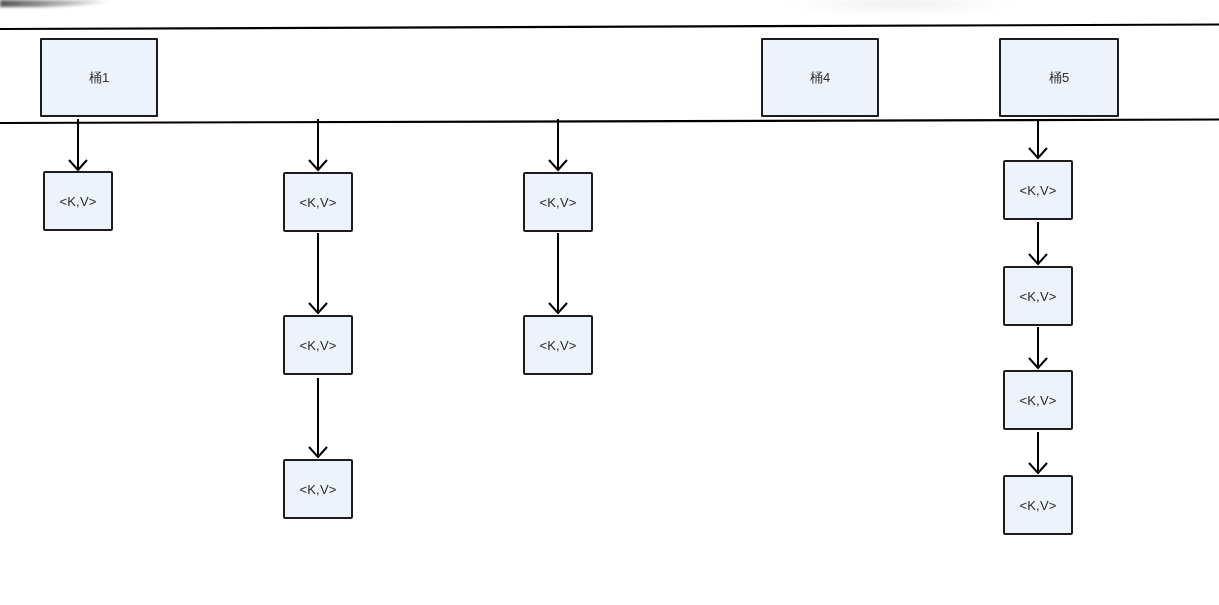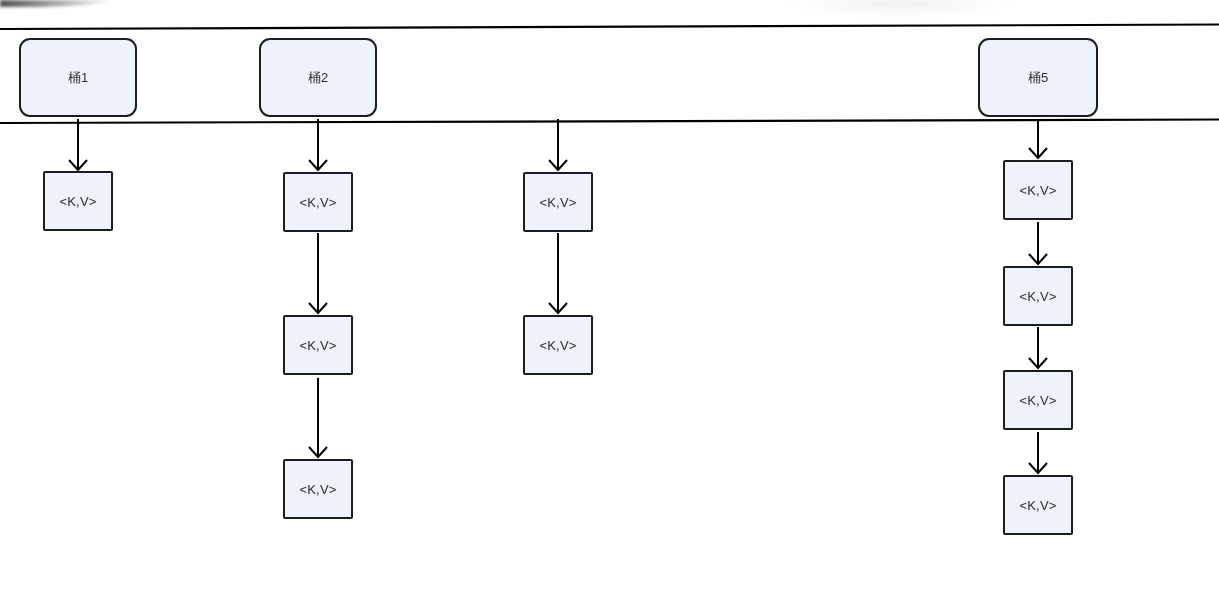--- a/index.html
+++ b/index.html
@@ -16,22 +16,23 @@
     box-sizing:border-box;
     background:#edf2fb;
     border:2px solid #1c1c1c;
     display:flex;align-items:center;justify-content:center;
     color:#2e2e2e;
     font-size:13px;
     z-index:2;
   }
   .bucket{
     width:118px;height:79px;
-    border-radius:11px;
+    border-radius:1px;
     top:38px;
+    margin-left:21px;
   }
   .kv{
     width:70px;height:60px;
     border-radius:2px;
     letter-spacing:.2px;
   }
   .smudge-left{
     position:absolute;left:0;top:0;width:112px;height:7px;
     background:linear-gradient(to right, rgba(35,35,35,.78), rgba(35,35,35,0));
     filter:blur(1.6px);
@@ -97,22 +98,22 @@
     </g>
     <g stroke-width="2">
       <line x1="1038" y1="432" x2="1038" y2="472"></line>
       <polyline points="1029,463 1038,473 1047,463"></polyline>
     </g>
   </svg>
 
   <div class="node bucket" style="left:19px;">
       <span>桶1</span>
     </div>
-  <div class="node bucket" style="left:259px;">
-      <span>桶2</span>
+  <div class="node bucket" style="left:740px;">
+      <span>桶4</span>
     </div>
   <div class="node bucket" style="left:978px;width:120px;">
       <span>桶5</span>
     </div>
 
   <div class="node kv" style="left:43px;top:171px;">
       <span>&lt;K,V&gt;</span>
     </div>
 
   <div class="node kv" style="left:283px;top:172px;">

